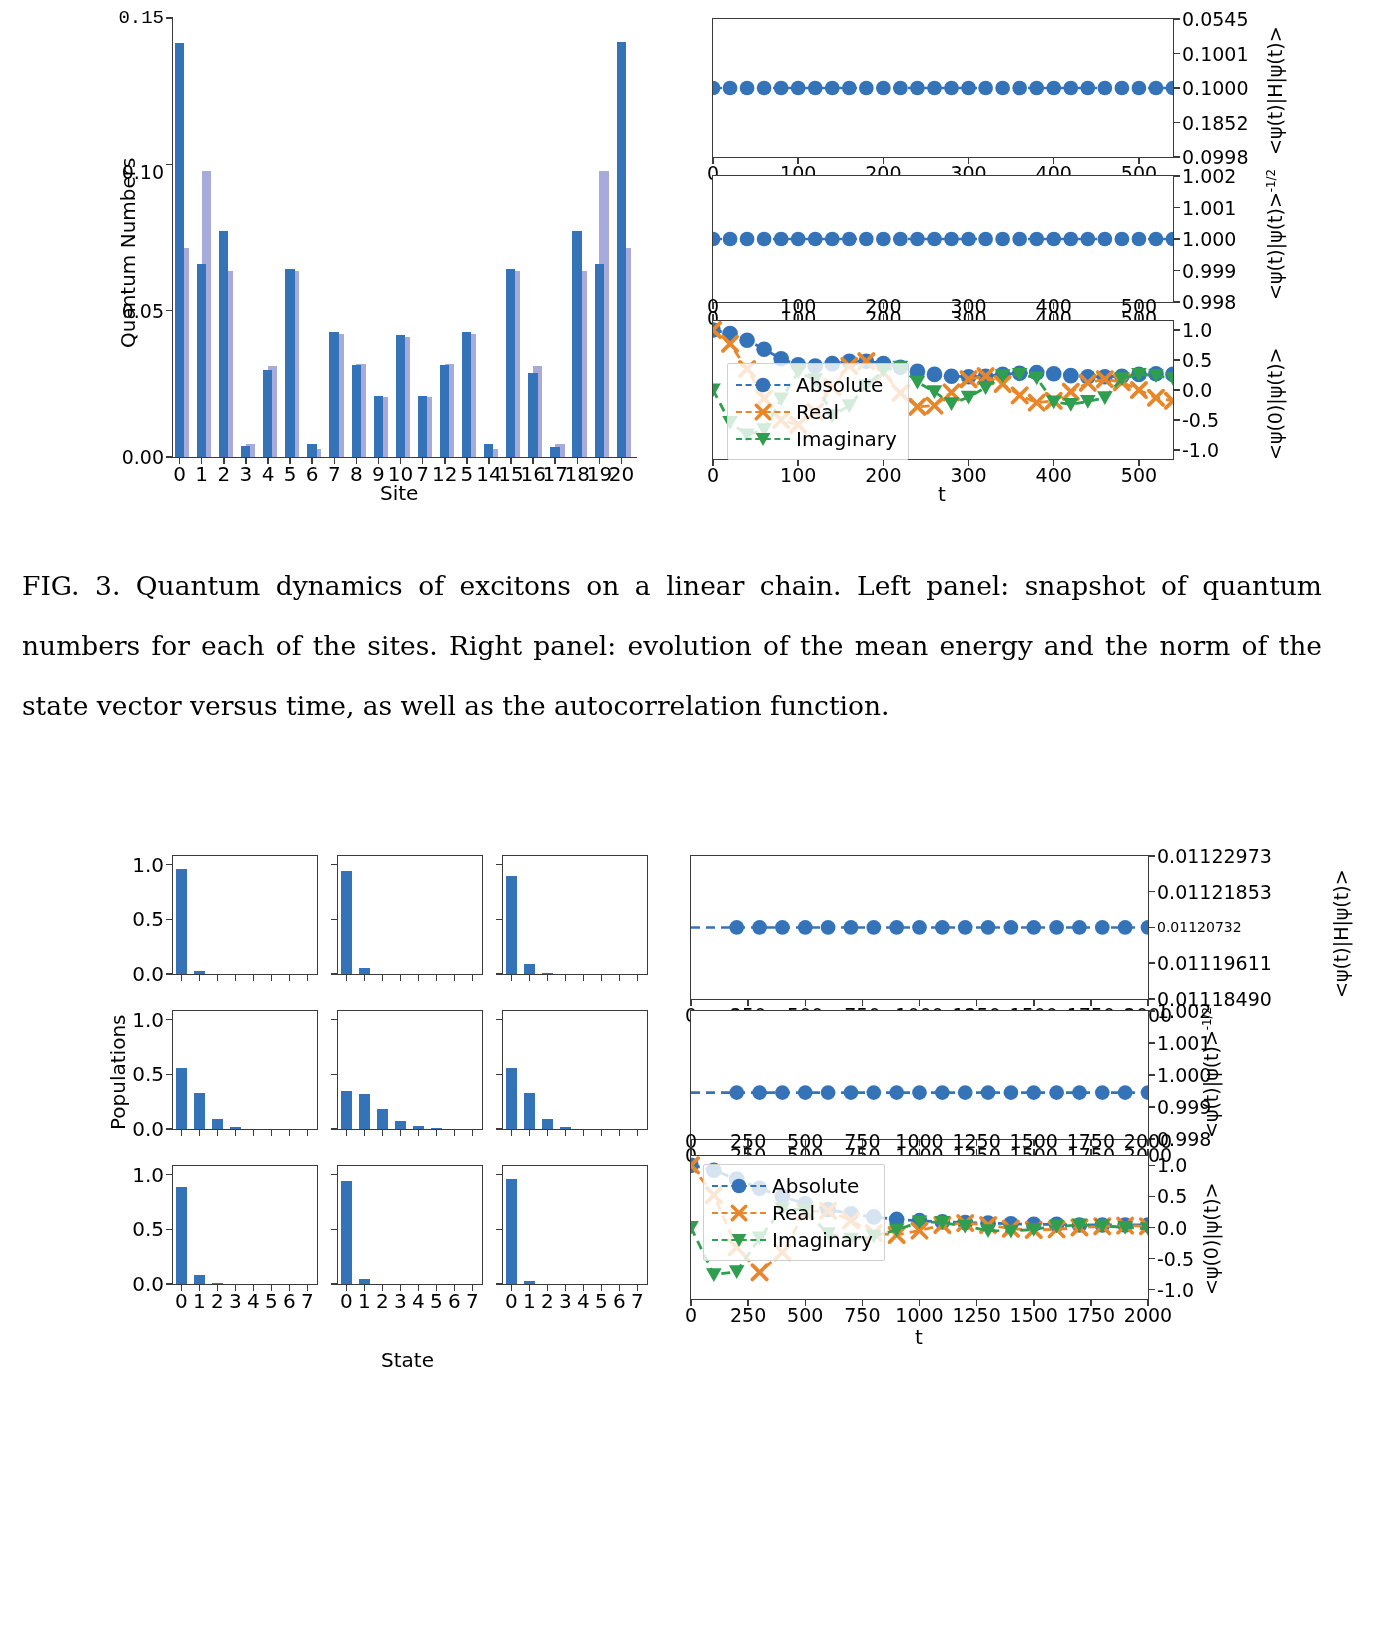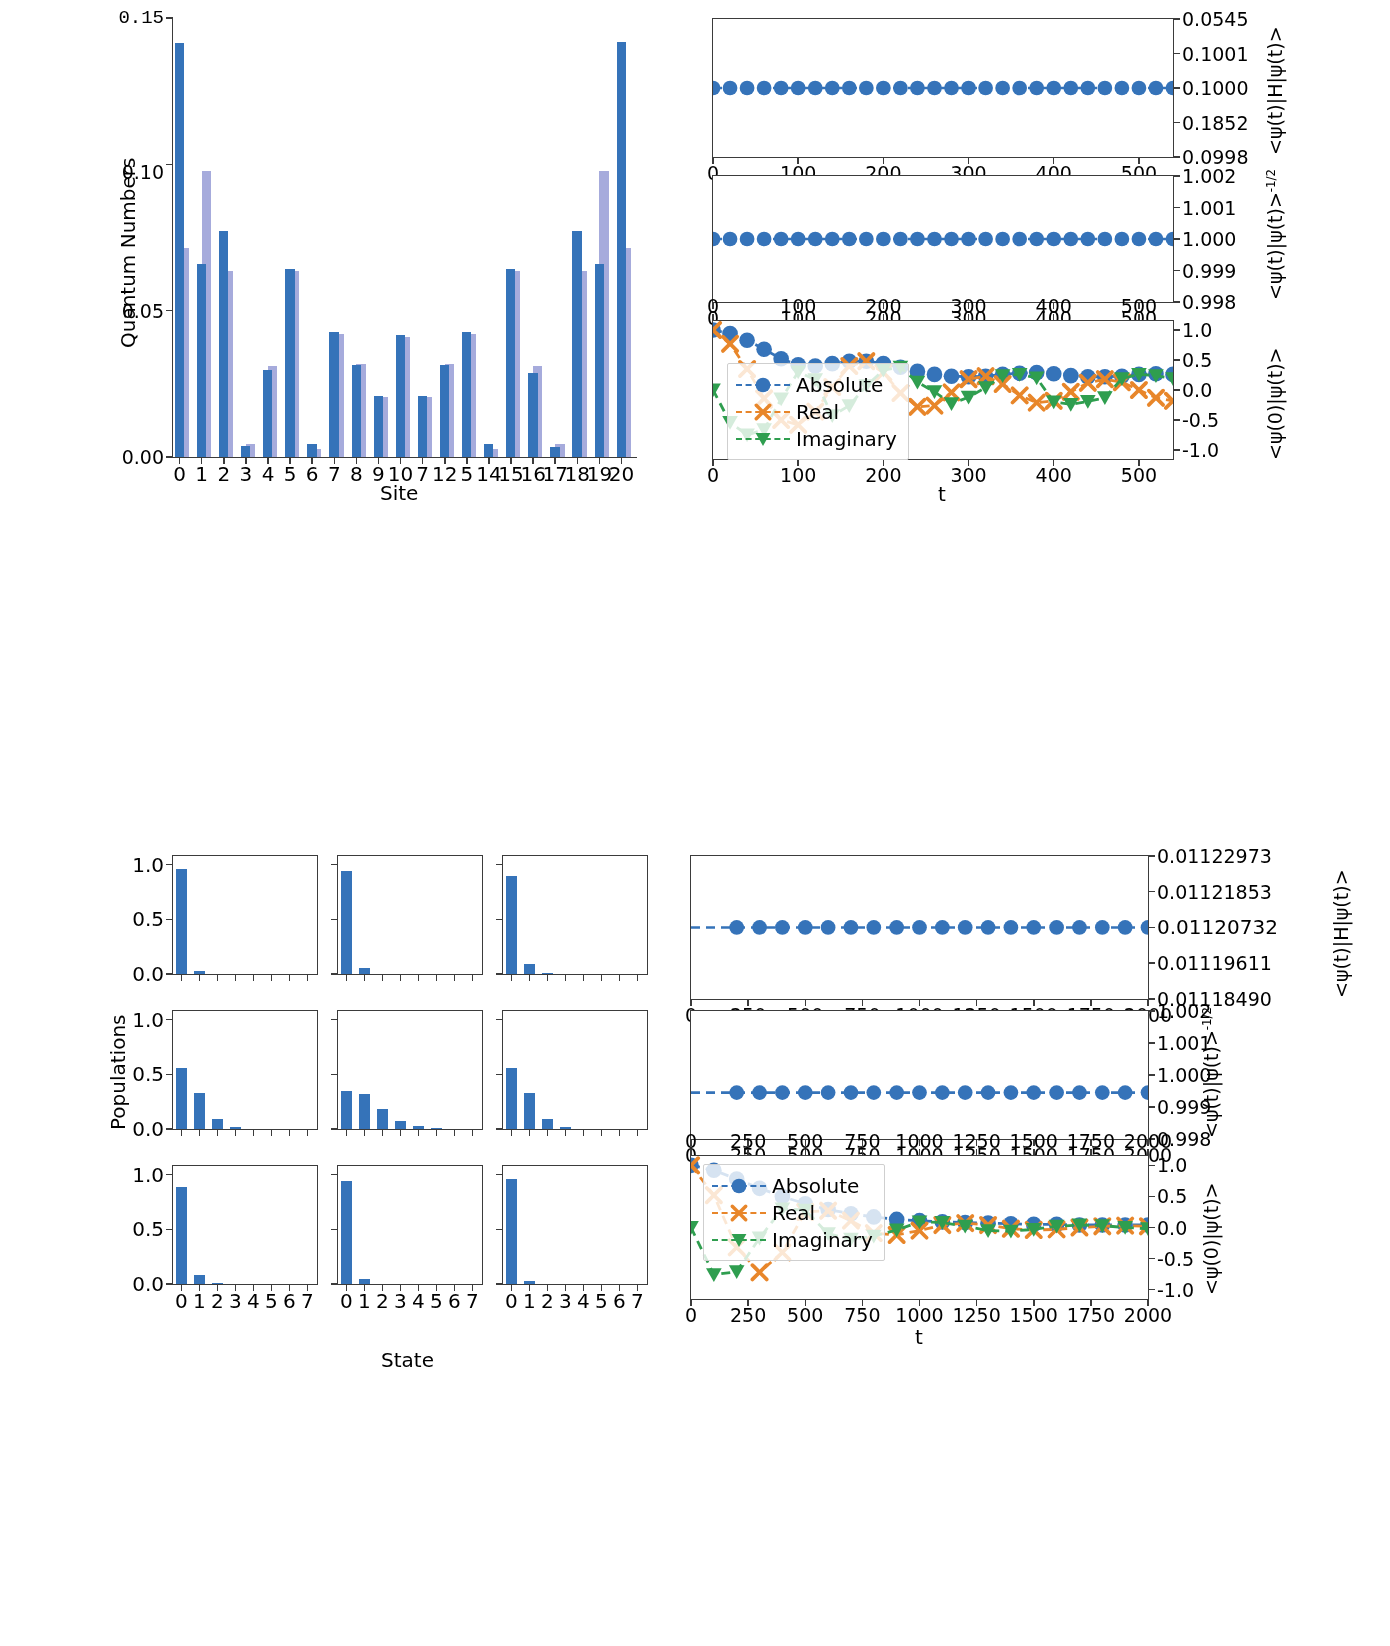--- a/index.html
+++ b/index.html
@@ -1041,20 +1041,21 @@
               </svg>
             </span>
           </span>
           <span class="legtxt">Imaginary</span>
         </div>
       </div>
   </div>
   <div class="axlabel vert" style="left:1266px;top:460px;transform:rotate(-90deg);font-size:19px;">&lt;ψ(0)|ψ(t)&gt;</div>
   <div class="axlabel" style="left:938px;top:484px;">t</div>
 
+  <div class="caption" style="top:556px;">FIG. 3.  Quantum dynamics of excitons on a linear chain.  Left panel: snapshot of quantum numbers for each of the sites.  Right panel: evolution of the mean energy and the norm of the state vector versus time, as well as the autocorrelation function.</div>
 </div>
 
 <div class="figblock" style="top:840px;height:800px;">
 
   <div id="f4grid">
       <div class="axes framed" style="left: 172px; top: 15px; width: 146px; height: 120px;">
         <div class="plotarea">
           <div class="bar single" style="left: 2%; width: 7.75%; height: 89.3519%;"></div>
           <div class="bar single" style="left: 14.5%; width: 7.75%; height: 2.96296%;"></div>
           <div class="bar single" style="left: 27%; width: 7.75%; height: 0.185185%;"></div>
@@ -1415,21 +1416,21 @@
             </svg>
           </g>
         </svg>
       </div>
     <div id="f4energy-yticks">
         <div class="ytickmark r" style="top: calc(100% - 0.75px);"></div>
         <div class="ytick rightside" style="top: 100%; font-size: 19px;">0.01118490</div>
         <div class="ytickmark r" style="top: calc(74.9944% - 0.75px);"></div>
         <div class="ytick rightside" style="top: 74.9944%; font-size: 19px;">0.01119611</div>
         <div class="ytickmark r" style="top: calc(49.9888% - 0.75px);"></div>
-        <div class="ytick rightside" style="top: 49.9888%; font-size: 20px; text-align: right;">0.01120732</div>
+        <div class="ytick rightside" style="top: 49.9888%; font-size: 14px; text-align: right;">0.01120732</div>
         <div class="ytickmark r" style="top: calc(24.9833% - 0.75px);"></div>
         <div class="ytick rightside" style="top: 24.9833%; font-size: 19px;">0.01121853</div>
         <div class="ytickmark r" style="top: calc(0% - 0.75px);"></div>
         <div class="ytick rightside" style="top: 0%; font-size: 19px;">0.01122973</div>
       </div>
     <div id="f4energy-xticks">
         <div class="xtickmark" style="left: calc(0% - 0.75px);"></div>
         <div class="xtick" style="left: 0%; font-size: 19px;">0</div>
         <div class="xtickmark" style="left: calc(12.5% - 0.75px);"></div>
         <div class="xtick" style="left: 12.5%; font-size: 19px;">250</div>

